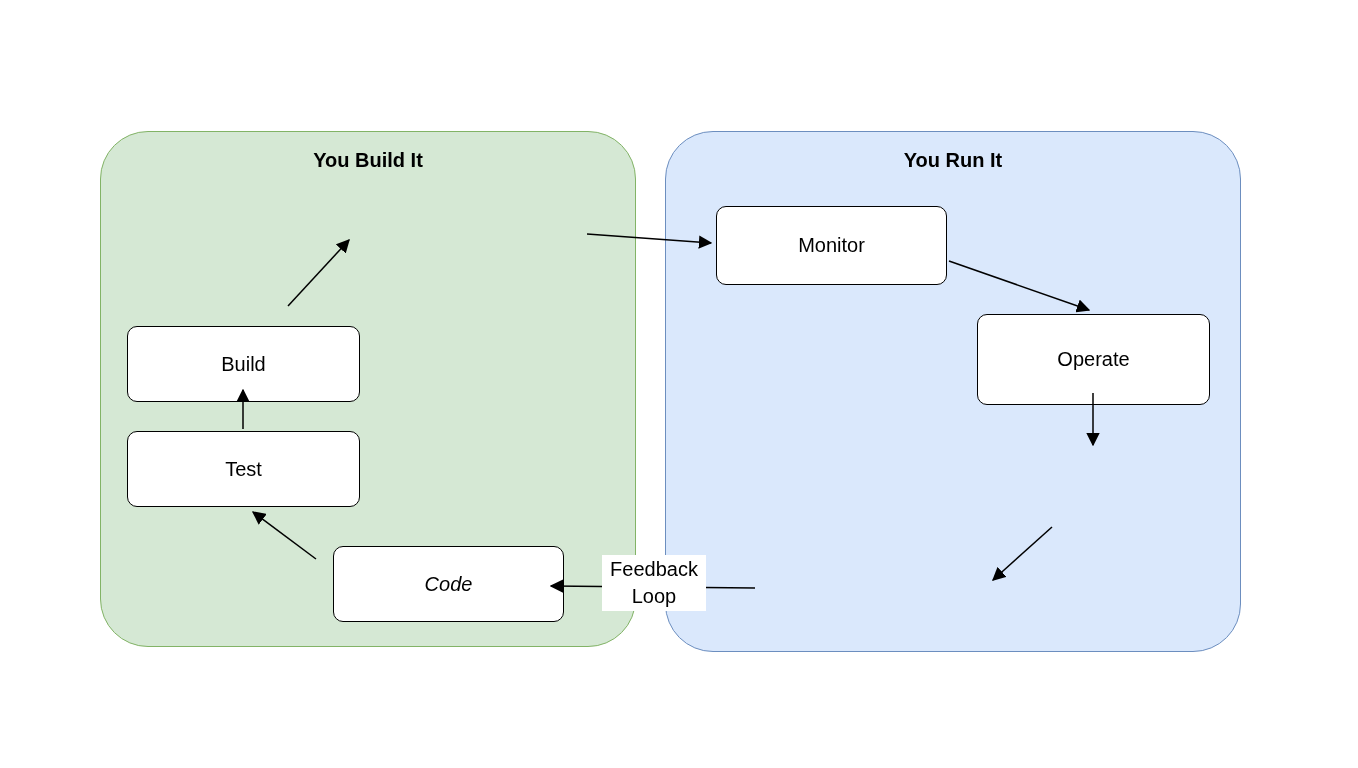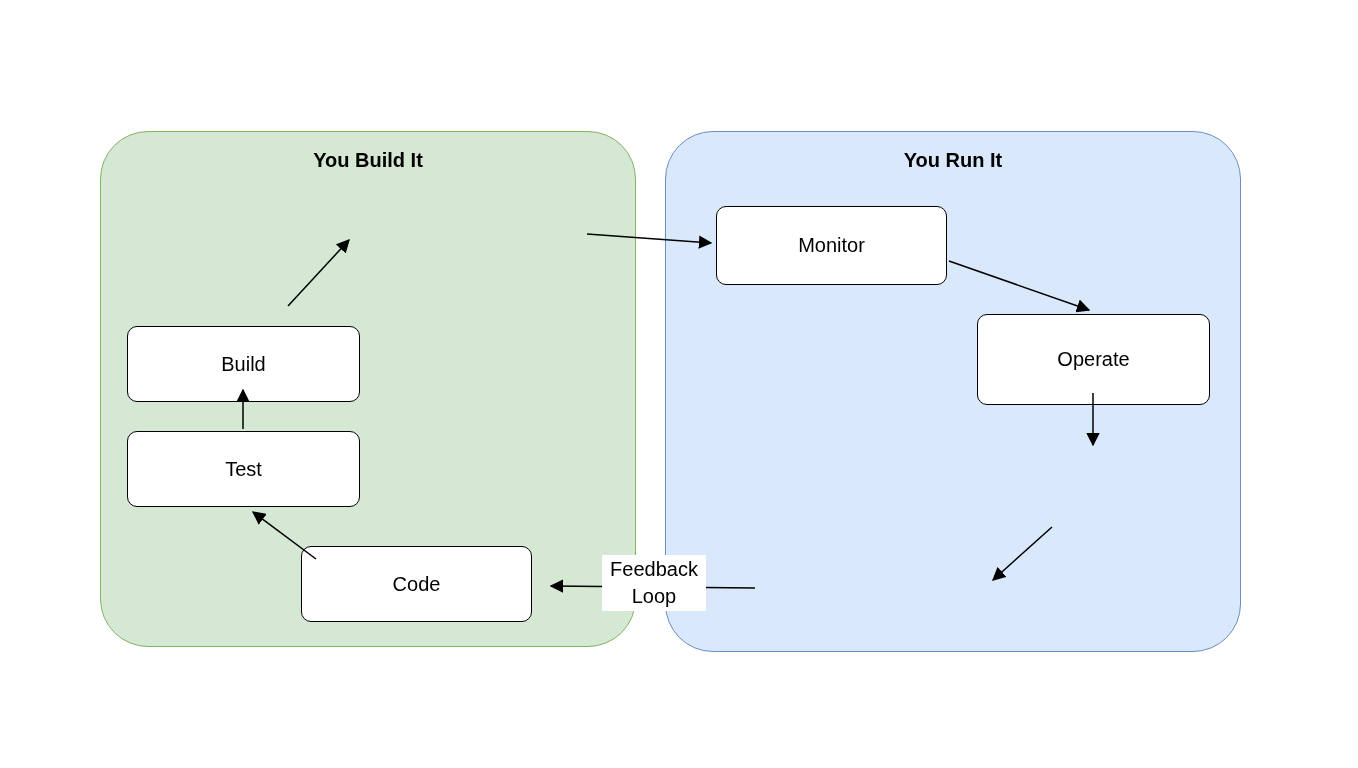--- a/index.html
+++ b/index.html
@@ -44,21 +44,21 @@
     display: flex;
     align-items: center;
     justify-content: center;
     font-size: 20px;
     text-align: center;
     z-index: 2;
   }
   .node-deploy  { left: 352px; top: 196px; width: 233px; height: 77px; }
   .node-build   { left: 127px; top: 308px; width: 233px; height: 76px; margin-top: 18px; }
   .node-test    { left: 127px; top: 431px; width: 233px; height: 76px; }
-  .node-code    { left: 301px; top: 546px; width: 231px; height: 76px; }
+  .node-code    { left: 333px; top: 546px; width: 231px; height: 76px; font-style: italic; }
   .node-monitor { left: 716px; top: 206px; width: 231px; height: 79px; }
   .node-operate { left: 977px; top: 314px; width: 233px; height: 91px; }
   .node-respond { left: 977px; top: 449px; width: 233px; height: 76px; }
   .node-learn   { left: 757px; top: 549px; width: 233px; height: 78px; }
 
   svg.edges {
     position: absolute;
     left: 0; top: 0;
     width: 1358px; height: 768px;
     pointer-events: none;

